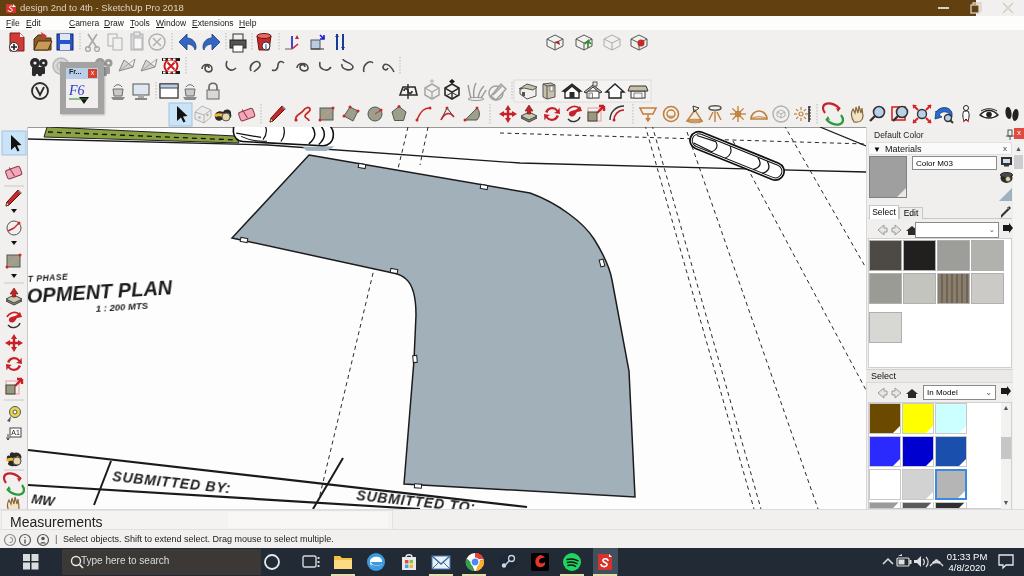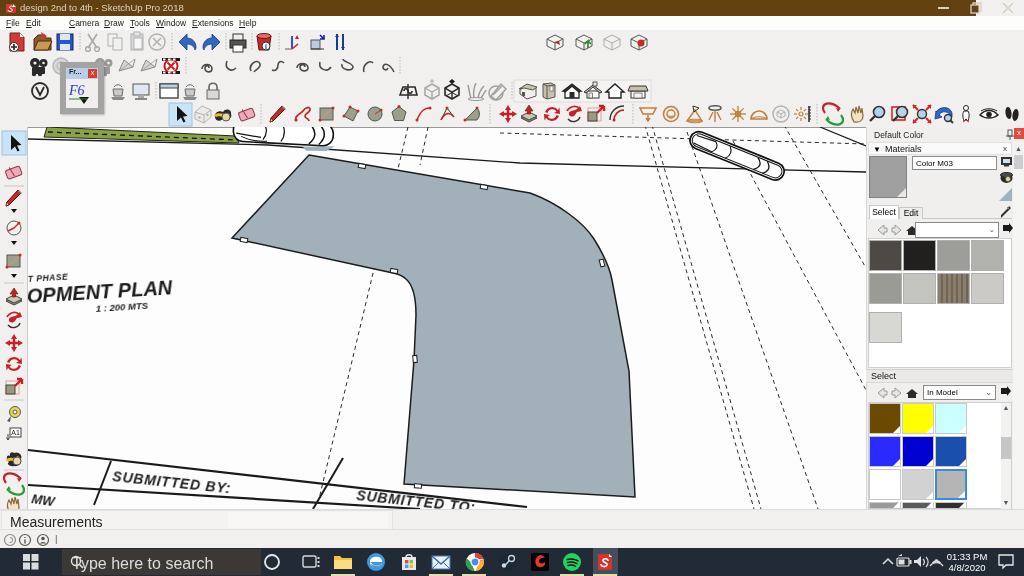--- a/index.html
+++ b/index.html
@@ -770,34 +770,35 @@
 <svg width="60" height="19" style="position:absolute;left:0;top:0">
         <circle cx="10" cy="10" r="5.5" fill="none" stroke="#8a8a8a" stroke-width="1.2"></circle>
         <path d="M10,7.5 a2.5,2.5 0 1 1 -0.5,4.9" fill="none" stroke="#8a8a8a"></path>
         <circle cx="25" cy="10" r="5.5" fill="none" stroke="#555" stroke-width="1.2"></circle>
         <path d="M25,7 v1 M25,9.5 v4" stroke="#555" stroke-width="1.4"></path>
         <circle cx="43" cy="10" r="5.5" fill="none" stroke="#555" stroke-width="1.2"></circle>
         <circle cx="43" cy="8.5" r="1.8" fill="#555"></circle>
         <path d="M39.5,13.5 a4,3 0 0 1 7,0" fill="#555"></path>
       </svg>
 <div style="position:absolute;left:55px;top:3px;font-size:9.5px;color:#555">|</div>
+<div style="position:absolute;left:63px;top:3.5px;font-size:9px;color:#1a1a1a">Select objects. Shift to extend select. Drag mouse to select multiple.</div>
     </div>
 <div style="position:absolute;left:0;top:548px;width:1024px;height:28px;background:#222b35">
       <svg width="18" height="18" style="position:absolute;left:23px;top:6px">
         <rect x="0" y="0" width="7" height="7" fill="#d8dcdf"></rect>
         <rect x="8.5" y="0" width="7" height="7" fill="#d8dcdf"></rect>
         <rect x="0" y="8.5" width="7" height="7" fill="#d8dcdf"></rect>
         <rect x="8.5" y="8.5" width="7" height="7" fill="#d8dcdf"></rect>
       </svg>
       <div style="position:absolute;left:62px;top:1px;width:199px;height:26px;background:#3b3835"></div>
       <svg width="14" height="14" style="position:absolute;left:70px;top:7px">
         <circle cx="6" cy="6" r="4.5" fill="none" stroke="#e8e8e8" stroke-width="1.4"></circle>
         <path d="M9.5,9.5 L13,13" stroke="#e8e8e8" stroke-width="1.6"></path>
       </svg>
-      <div style="position:absolute;left:72px;top:7px;font-size:16px;color:#dddddd">Type here to search</div>
+      <div style="position:absolute;left:81px;top:7px;font-size:10px;color:#dddddd">Type here to search</div>
       <svg width="20" height="20" style="position:absolute;left:262px;top:4px">
         <circle cx="10" cy="10" r="7" fill="none" stroke="#e8e8e8" stroke-width="1.8"></circle>
       </svg>
       <svg width="20" height="20" style="position:absolute;left:301px;top:4px">
         <rect x="2" y="4" width="13" height="11" rx="1.5" fill="none" stroke="#d8d8d8" stroke-width="1.4"></rect>
         <rect x="16.5" y="5" width="2" height="2" fill="#d8d8d8"></rect>
         <rect x="16.5" y="9" width="2" height="2" fill="#d8d8d8"></rect>
         <rect x="16.5" y="13" width="2" height="2" fill="#d8d8d8"></rect>
       </svg>
       <svg width="22" height="22" style="position:absolute;left:332px;top:3px">

